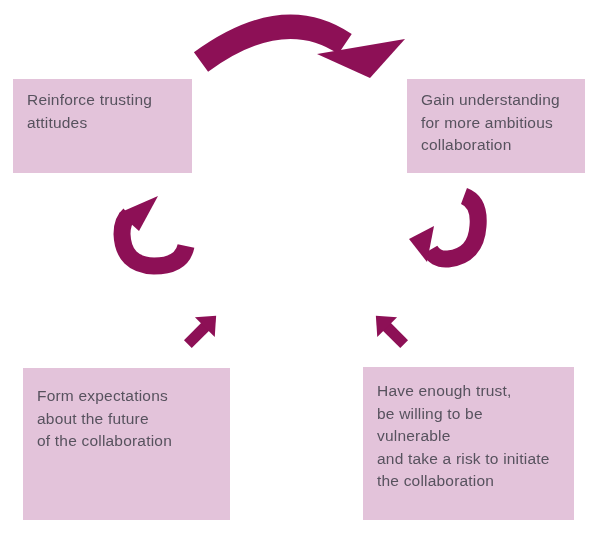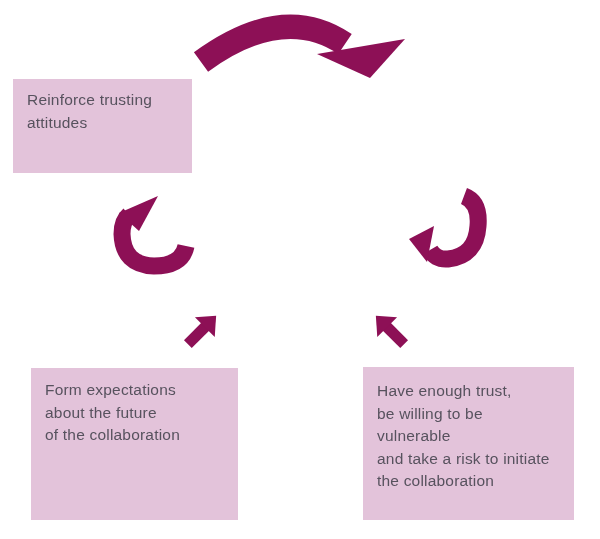--- a/index.html
+++ b/index.html
@@ -24,21 +24,21 @@
     box-sizing: border-box;
     padding: 10px 14px;
   }
   .box .txt {
     white-space: pre-line;
     letter-spacing: 0.2px;
   }
   .box-reinforce { left: 13px;  top: 79px;  width: 179px; height: 94px;  }
   .box-gain      { left: 407px; top: 79px;  width: 178px; height: 94px;  }
   .box-aim       { left: 220px; top: 175px; width: 158px; height: 118px; padding-top: 12px; }
-  .box-form      { left: 31px;  top: 368px; width: 207px; height: 152px; padding-top: 11px; }
+  .box-form      { left: 23px;  top: 368px; width: 207px; height: 152px; padding-top: 17px; }
   .box-trust     { left: 363px; top: 367px; width: 211px; height: 153px; padding-top: 13px; }
 
   .arrow-shape {
     position: absolute;
     overflow: visible;
   }
   .arrow-shape path {
     fill: none;
     stroke: var(--arrow, #8d1056);
   }
@@ -85,20 +85,25 @@
       <rect x="16.5" y="16" width="11" height="26"></rect>
       <polygon points="8,18 36,18 22,2"></polygon>
     </g>
   </svg>
 
   <div class="box box-reinforce">
     <span class="txt">Reinforce trusting
 attitudes</span>
   </div>
 
+  <div class="box box-gain">
+    <span class="txt">Gain understanding
+for more ambitious
+collaboration</span>
+  </div>
 
 
   <div class="box box-form">
     <span class="txt">Form expectations
 about the future
 of the collaboration</span>
   </div>
 
   <div class="box box-trust">
     <span class="txt">Have enough trust,

